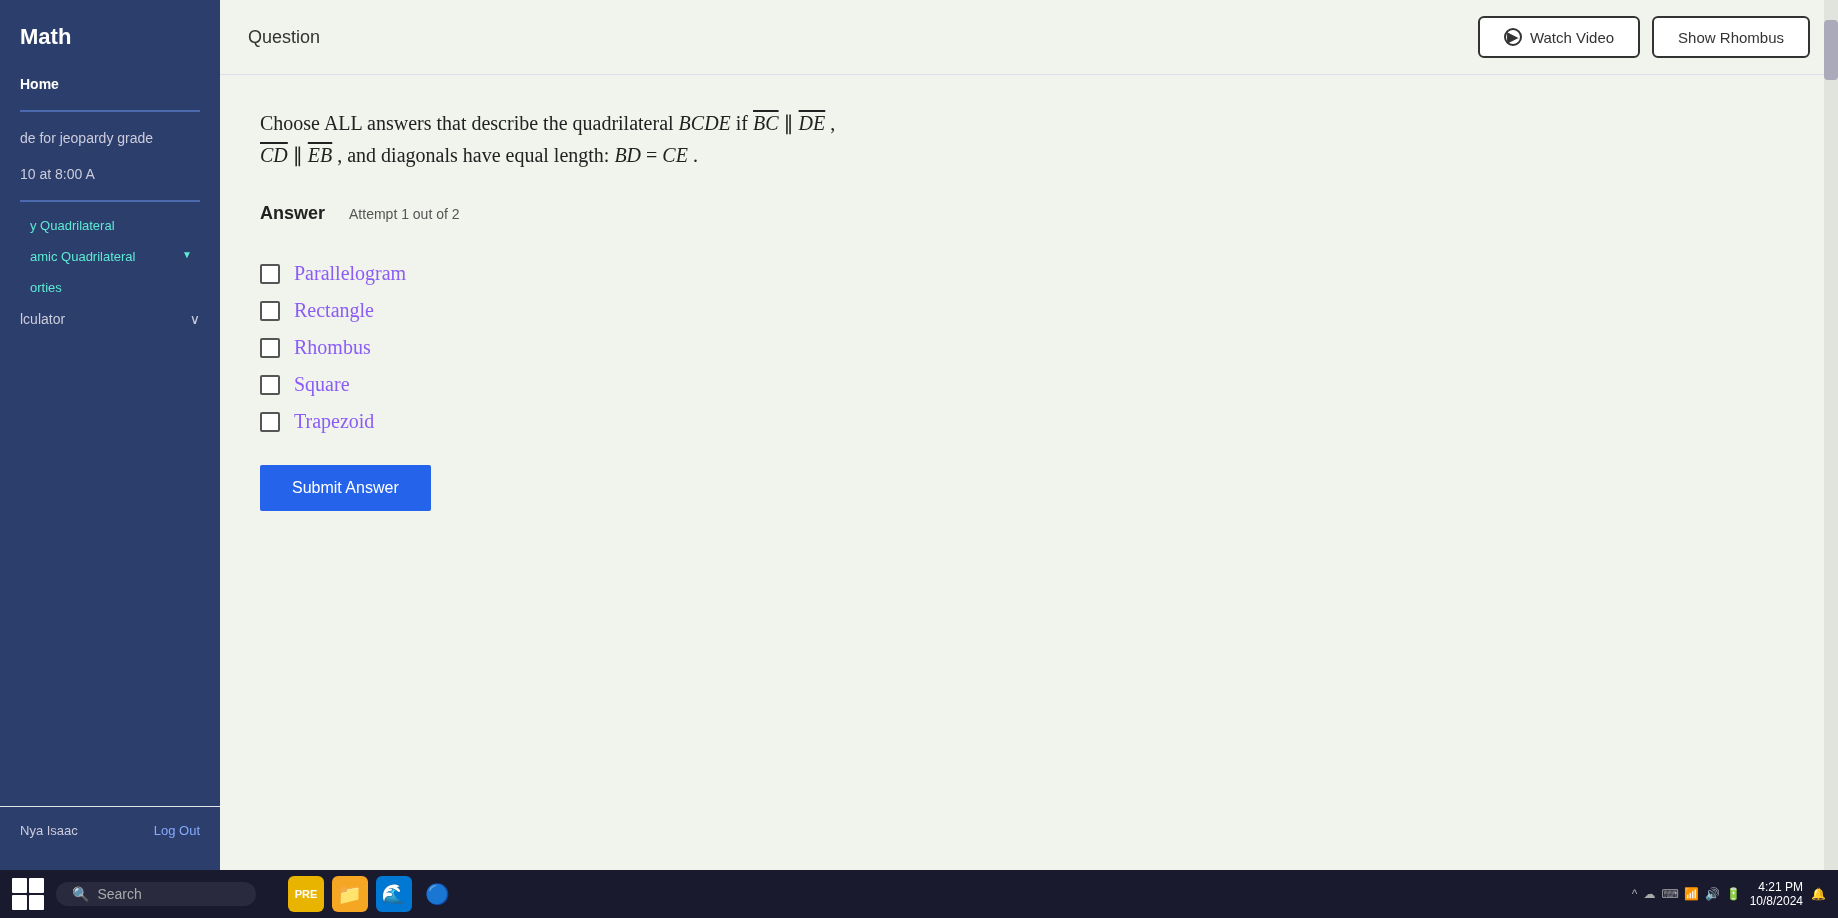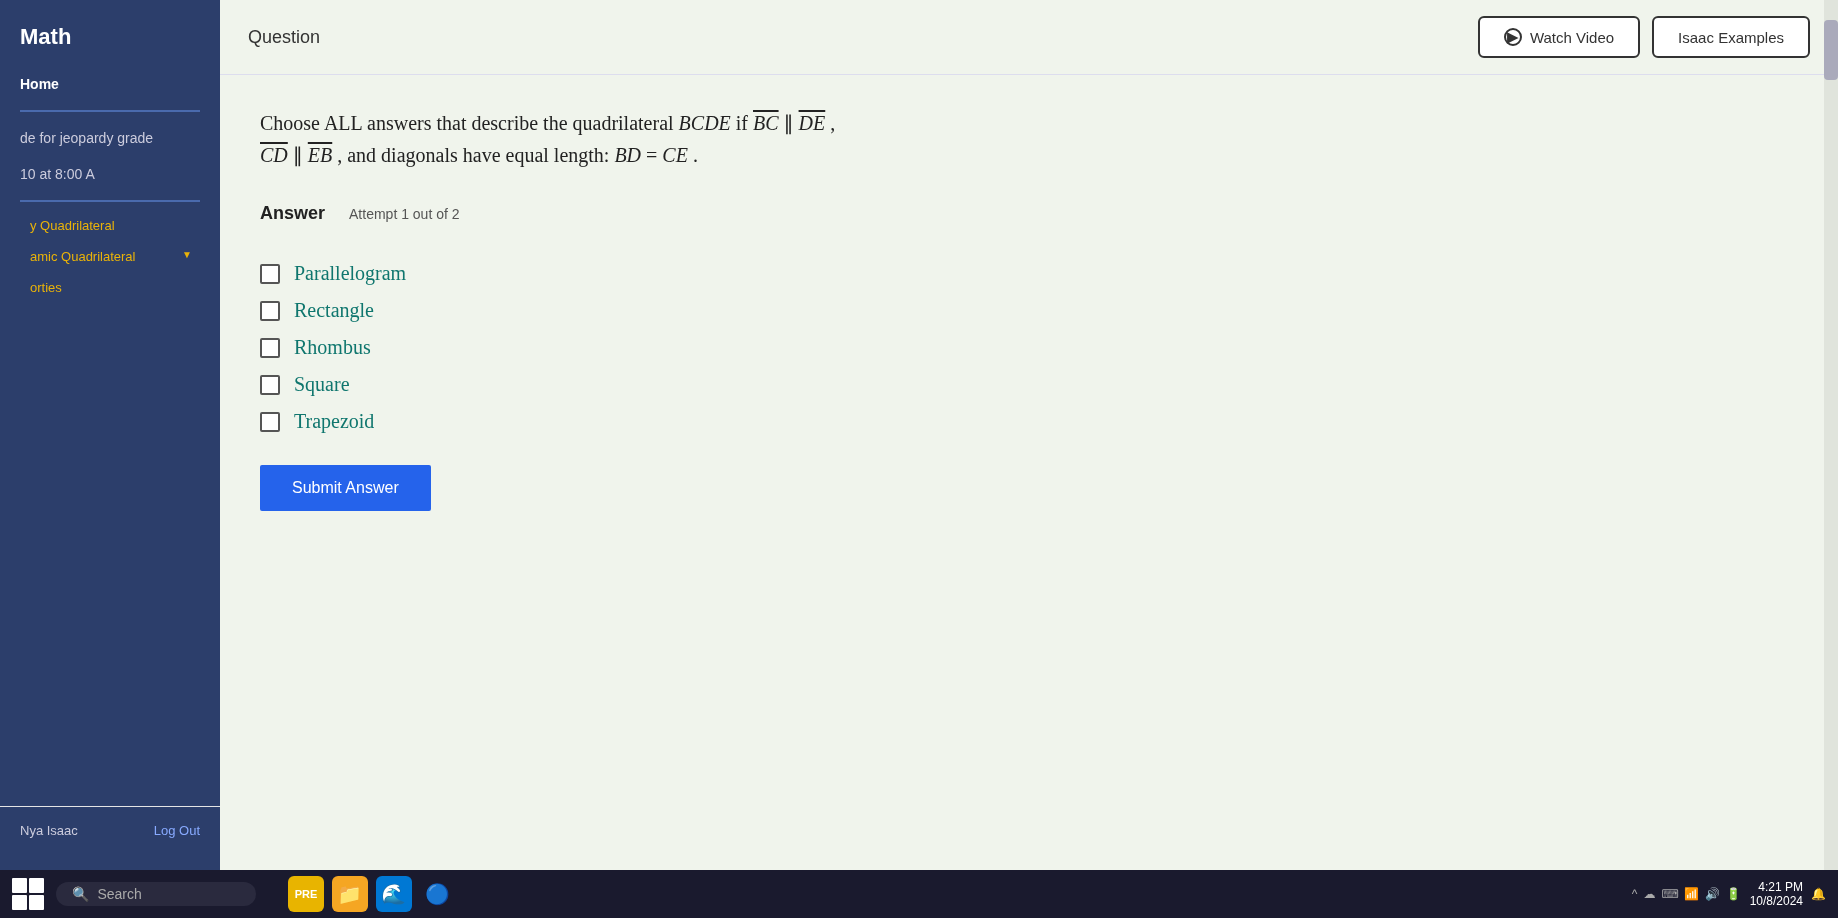--- a/index.html
+++ b/index.html
@@ -122,21 +122,21 @@
     .sidebar-divider {
       height: 2px;
       background: #4a6aad;
       margin: 8px 20px;
     }
     .sidebar-subitem {
       padding: 8px 28px 8px 30px;
       font-size: 13px;
       font-family: Arial, sans-serif;
       cursor: pointer;
-      color: #eab308;
+      color: #5eead4;
     }
     .sidebar-bottom {
       margin-top: auto;
       padding: 16px 20px;
       border-top: 1px solid #e5e5e5;
       display: flex;
       justify-content: space-between;
       align-items: center;
       font-size: 13px;
       font-family: Arial, sans-serif;
@@ -267,21 +267,21 @@
       width: 20px;
       height: 20px;
       border: 2px solid #555;
       background: white;
       border-radius: 2px;
       flex-shrink: 0;
     }
     .checkbox-label {
       font-size: 20px;
       font-family: 'Georgia', serif;
-      color: #0f766e;
+      color: #8b5cf6;
     }
 
     
     .submit-btn {
       padding: 14px 32px;
       background: #2563eb;
       color: white;
       border: none;
       border-radius: 2px;
       font-size: 16px;
@@ -333,37 +333,41 @@
 
   <div class="sidebar-divider"></div>
 
   <div class="sidebar-subitem">y Quadrilateral</div>
   <div class="sidebar-subitem">
     <span>amic Quadrilateral</span>
     <span style="float:right; font-size:10px;">▼</span>
   </div>
   <div class="sidebar-subitem">orties</div>
 
+  <div class="sidebar-dropdown">
+    <span>lculator</span>
+    <span>∨</span>
+  </div>
 
   <div class="sidebar-bottom">
     <span class="sidebar-username">Nya Isaac</span>
     <a class="logout-btn">Log Out</a>
   </div>
 </div>
 
 <div class="main-content">
 
   <div class="content-header">
     <span class="header-title">Question</span>
     <div class="header-buttons">
       <button class="watch-video-btn">
         <span class="play-icon">▶</span>
         <span>Watch Video</span>
       </button>
-      <button class="show-examples-btn">Isaac Examples</button>
+      <button class="show-examples-btn">Show Rhombus</button>
     </div>
   </div>
 
   <div class="question-area">
     <div class="question-text">
       <span>Choose ALL answers that describe the quadrilateral </span>
       <span class="math"><em>BCDE</em></span>
       <span> if </span>
       <span class="math overline"><em>BC</em></span>
       <span> ∥ </span>

